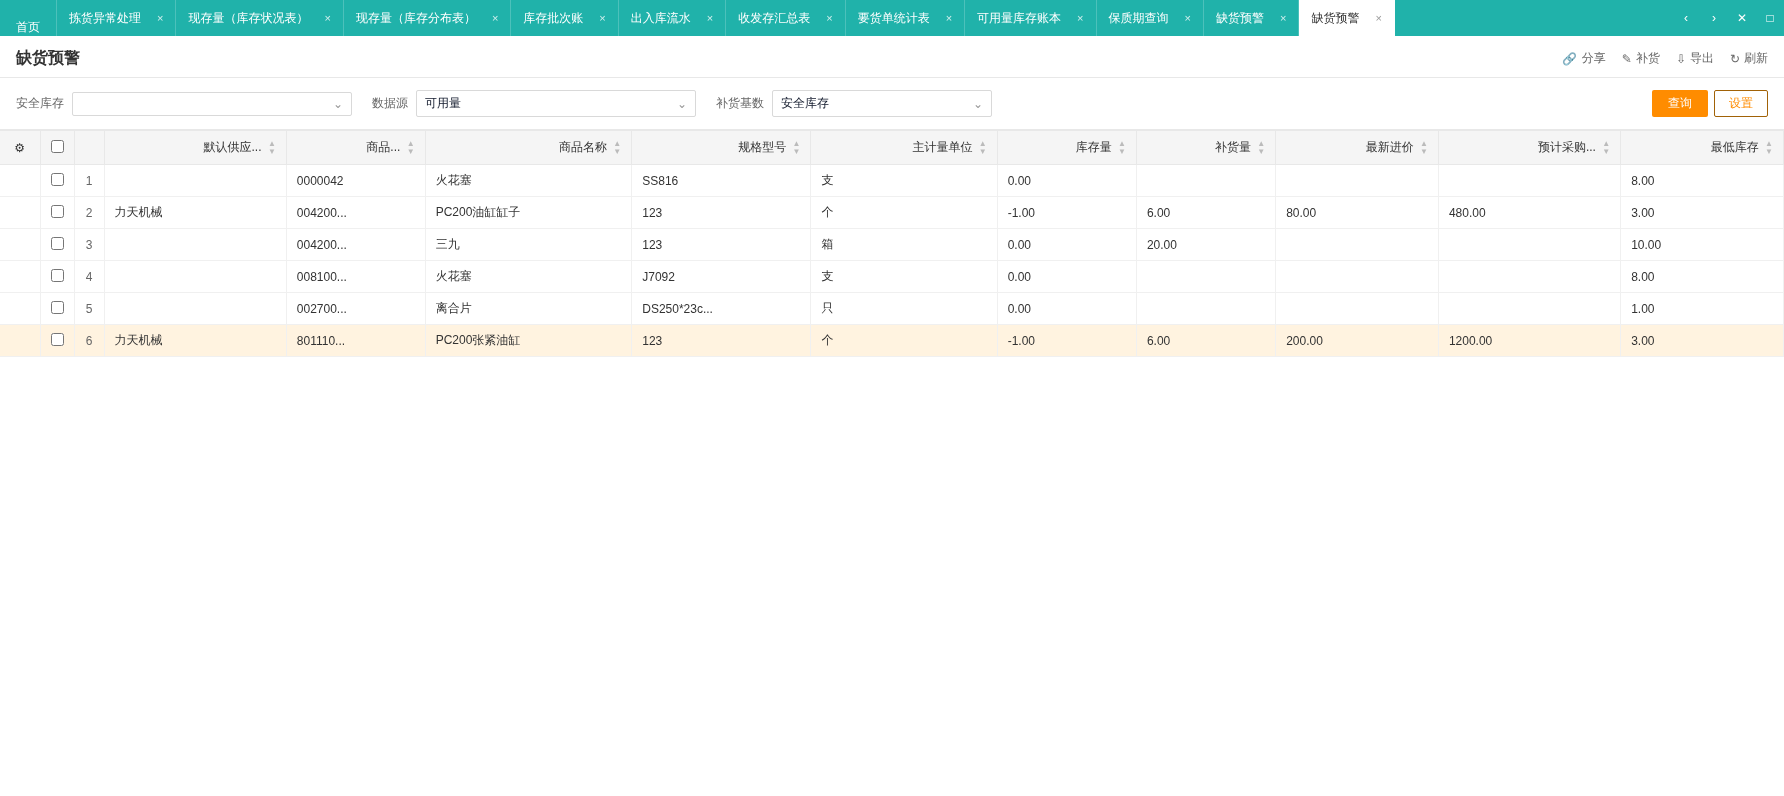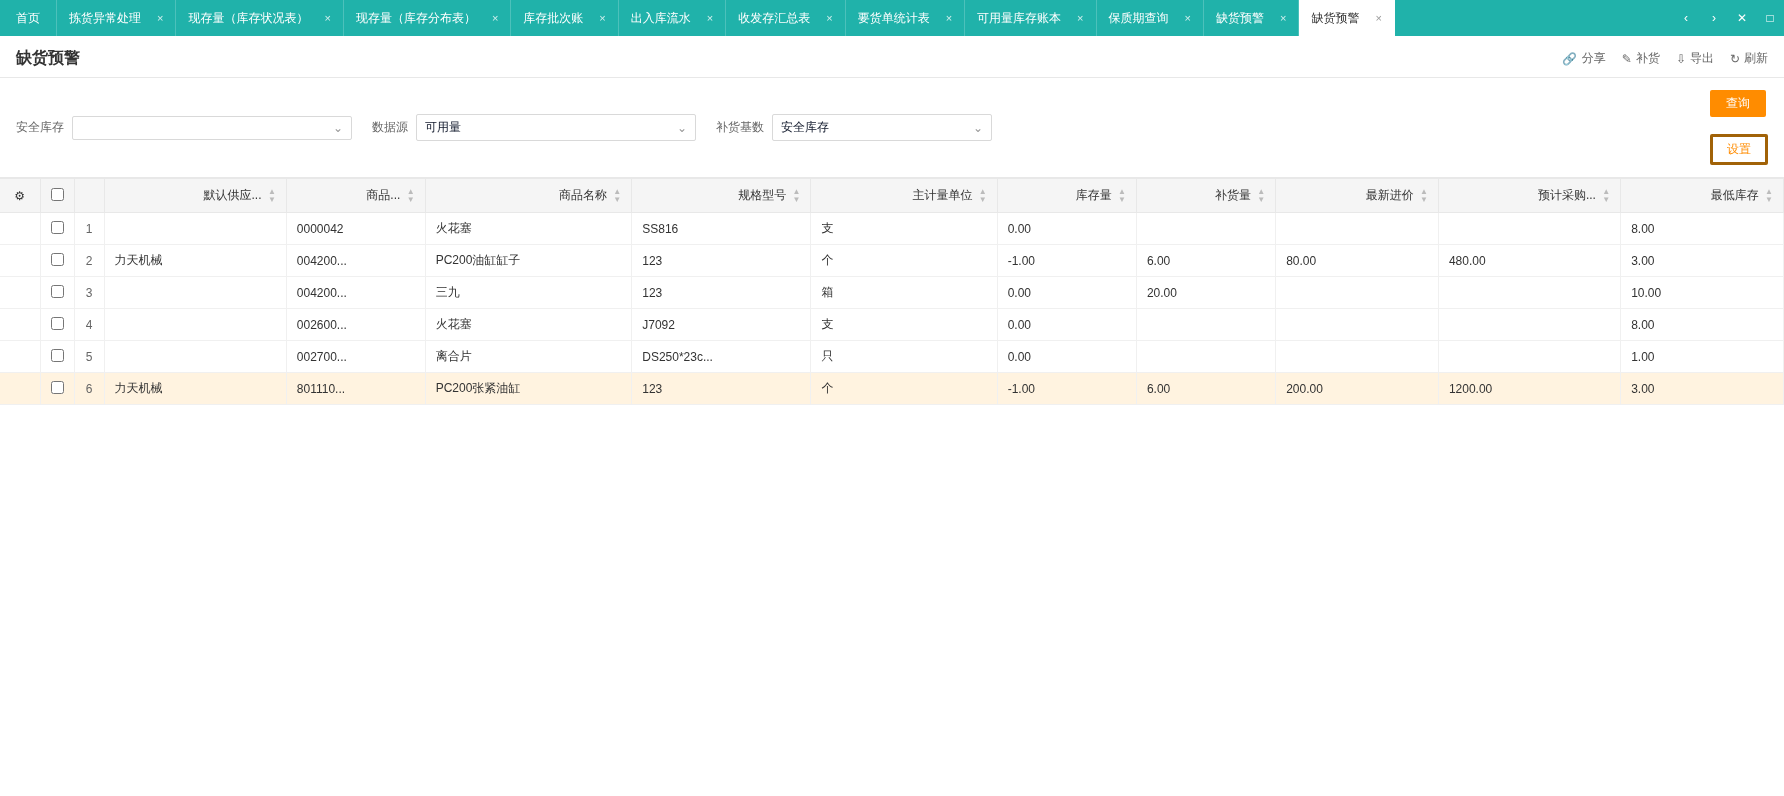--- a/index.html
+++ b/index.html
@@ -38,21 +38,21 @@
     }
     .tab-item.active .close-icon {
       color: #999;
     }
     .tab-home {
       padding: 0 16px;
       background: #20b2aa;
       color: #fff;
       height: 36px;
       display: flex;
-      align-items: center;
+      align-items: flex-end;
       cursor: pointer;
       border-right: 1px solid rgba(255,255,255,0.2);
       flex-shrink: 0;
     }
     .tab-nav-btn {
       width: 28px;
       height: 36px;
       display: flex;
       align-items: center;
       justify-content: center;
@@ -163,37 +163,37 @@
       color: #0f172a;
       font-size: 12px;
     }
     .filter-arrow {
       color: #999;
       margin-left: 4px;
     }
     .filter-right {
       margin-left: auto;
       display: flex;
-      flex-direction: column;
-      gap: 17px;
-      align-items: flex-start;
+      flex-direction: row;
+      gap: 6px;
+      align-items: flex-end;
     }
     .btn-query {
       background: #ff8c00;
       color: #fff;
       border: none;
       border-radius: 2px;
       padding: 5px 16px;
       cursor: pointer;
       font-size: 12px;
     }
     .btn-settings {
       background: #fff;
       color: #ff8c00;
-      border: 3px solid #a16207;
+      border: 1px solid #a16207;
       border-radius: 2px;
       padding: 4px 14px;
       cursor: pointer;
       font-size: 12px;
     }
 
     
     .table-container {
       padding: 0;
       overflow-x: auto;
@@ -501,21 +501,21 @@
       <td class="num">20.00</td>
       <td class="num"></td>
       <td class="num"></td>
       <td class="num">10.00</td>
     </tr>
           <tr>
       <td class="checkbox-col"></td>
       <td class="checkbox-col"><input type="checkbox" style=""></td>
       <td class="row-num">4</td>
       <td></td>
-      <td>002600...</td>
+      <td>008100...</td>
       <td>火花塞</td>
       <td>J7092</td>
       <td>支</td>
       <td class="num">0.00</td>
       <td class="num"></td>
       <td class="num"></td>
       <td class="num"></td>
       <td class="num">8.00</td>
     </tr>
           <tr>

